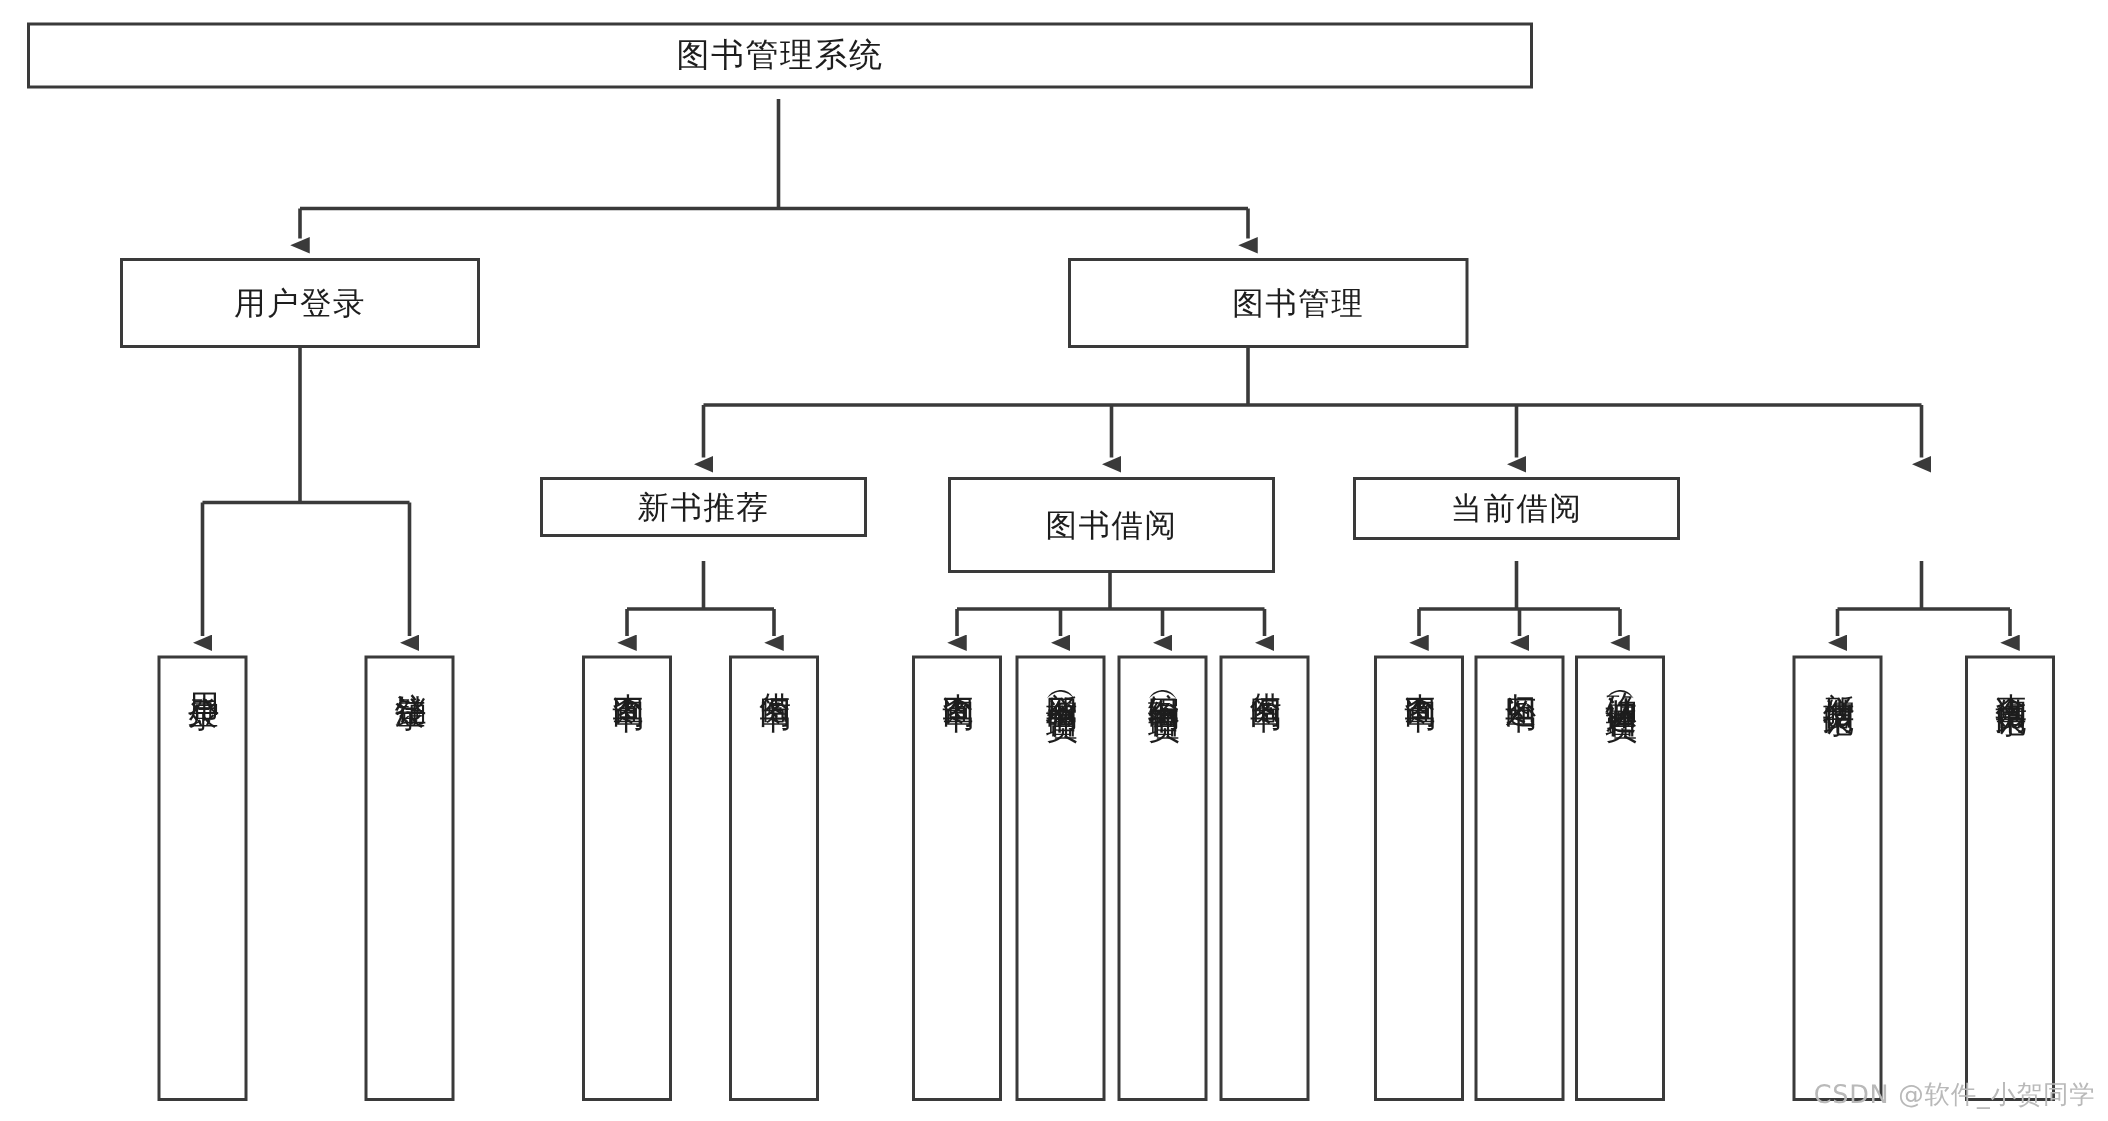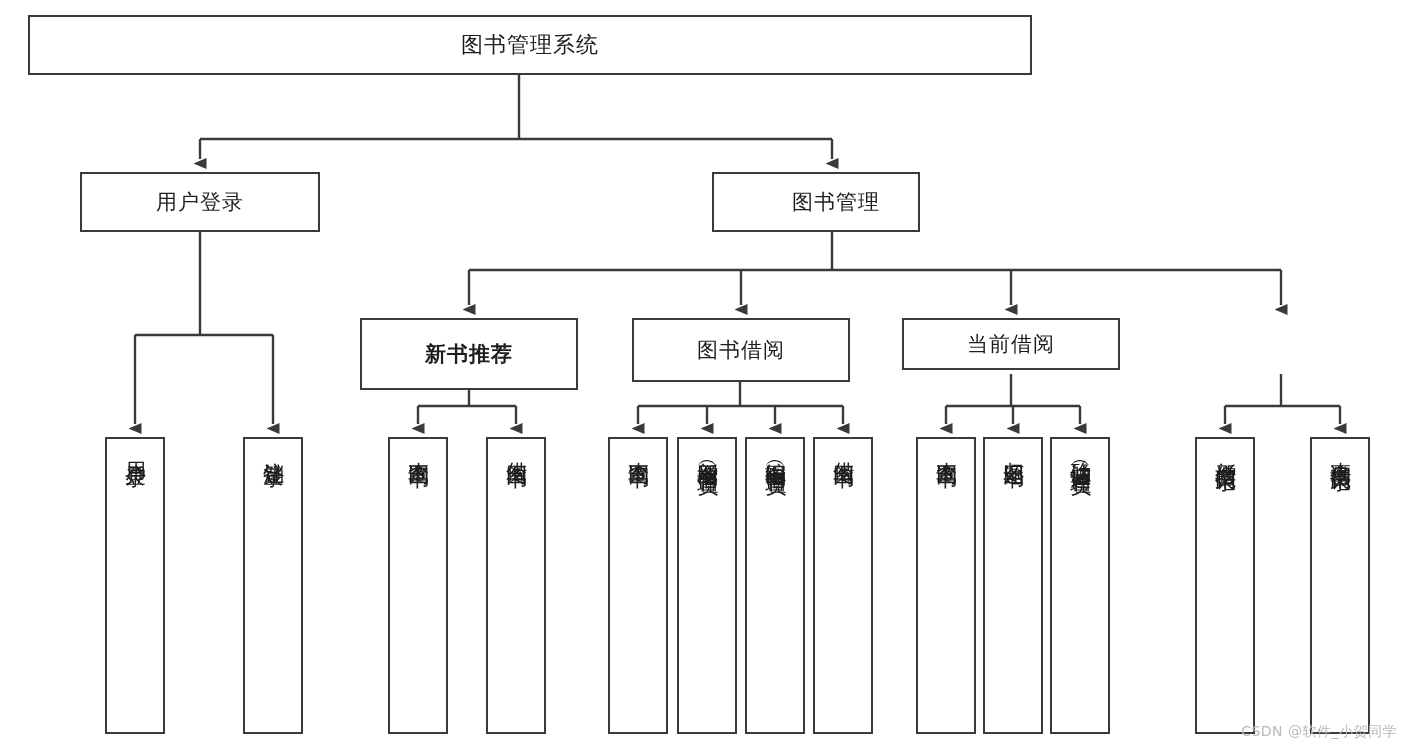--- a/index.html
+++ b/index.html
@@ -54,21 +54,21 @@
     font-size: 21px;
     line-height: 1.32;
     letter-spacing: 2px;
     white-space: nowrap;
     display: block;
   }
   .watermark {
     position: absolute;
     right: 8px;
     bottom: 6px;
-    font-size: 14px;
+    font-size: 17px;
     color: #b9b9b9;
     letter-spacing: 0.5px;
     z-index: 5;
     white-space: nowrap;
     font-family: "DejaVu Sans", "Liberation Sans", sans-serif;
   }
 </style>
 </head>
 <body>
 
@@ -110,38 +110,38 @@
         <path d="M946,406 L946,424" marker-end="url(#arrow)"></path>
         <path d="M1013,406 L1013,424" marker-end="url(#arrow)"></path>
         <path d="M1080,406 L1080,424" marker-end="url(#arrow)"></path>
         <path d="M1281,374 L1281,406"></path>
         <path d="M1225,406 L1340,406"></path>
         <path d="M1225,406 L1225,424" marker-end="url(#arrow)"></path>
         <path d="M1340,406 L1340,424" marker-end="url(#arrow)"></path>
       </g>
   </svg>
 
-  <div class="node node-h node-root" style="left: 28px; top: 15px; width: 1004px; height: 60px;">
+  <div class="node node-h node-root" style="left: 18px; top: 15px; width: 1004px; height: 44px;">
     <span>图书管理系统</span>
   </div>
 
   <div class="node node-h" style="left: 80px; top: 172px; width: 240px; height: 60px;">
     <span>用户登录</span>
   </div>
-  <div class="node node-h" style="left: 712px; top: 172px; width: 208px; height: 60px; padding-left: 40px;">
+  <div class="node node-h" style="left: 712px; top: 172px; width: 267px; height: 60px; padding-left: 40px;">
     <span>图书管理</span>
   </div>
 
-  <div class="node node-h" style="left: 360px; top: 318px; width: 218px; height: 72px; font-weight: bold;">
+  <div class="node node-h" style="left: 360px; top: 318px; width: 218px; height: 40px;">
     <span>新书推荐</span>
   </div>
   <div class="node node-h" style="left: 632px; top: 318px; width: 218px; height: 64px;">
     <span>图书借阅</span>
   </div>
-  <div class="node node-h" style="left: 902px; top: 318px; width: 218px; height: 52px;">
+  <div class="node node-h" style="left: 902px; top: 318px; width: 218px; height: 42px;">
     <span>当前借阅</span>
   </div>
 
   <div class="node node-v" style="left: 105px; top: 437px; width: 60px; height: 297px;">
     <span class="vtext">用户登录</span>
   </div>
   <div class="node node-v" style="left: 243px; top: 437px; width: 60px; height: 297px;">
     <span class="vtext">注销登录</span>
   </div>
   <div class="node node-v" style="left: 388px; top: 437px; width: 60px; height: 297px;">

